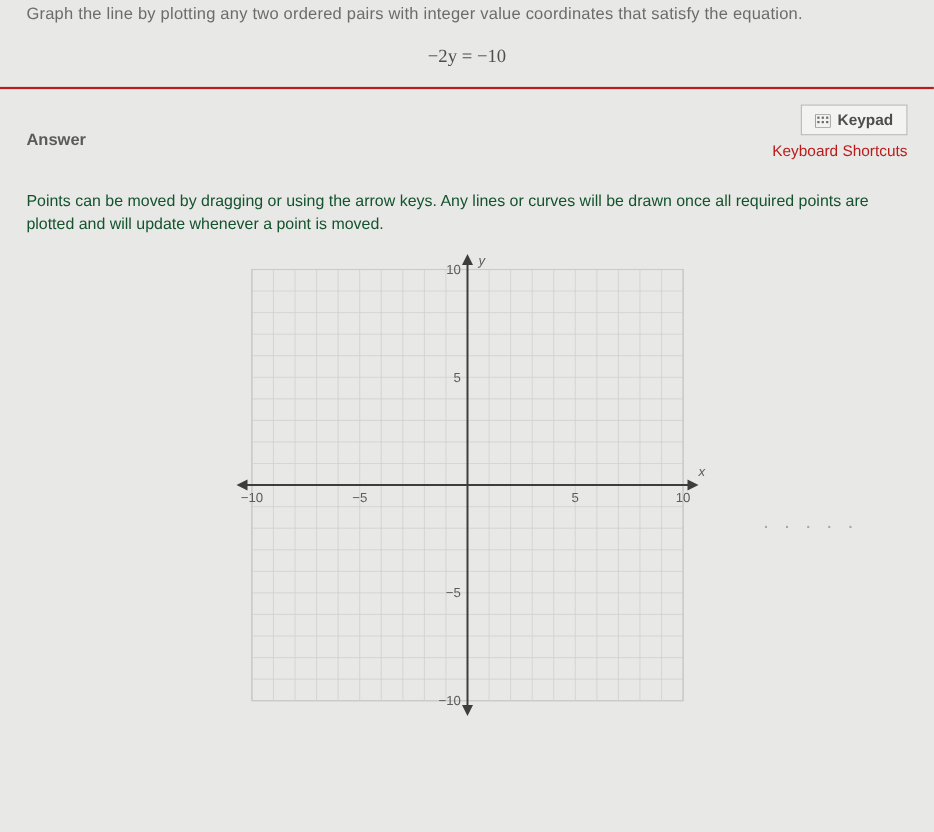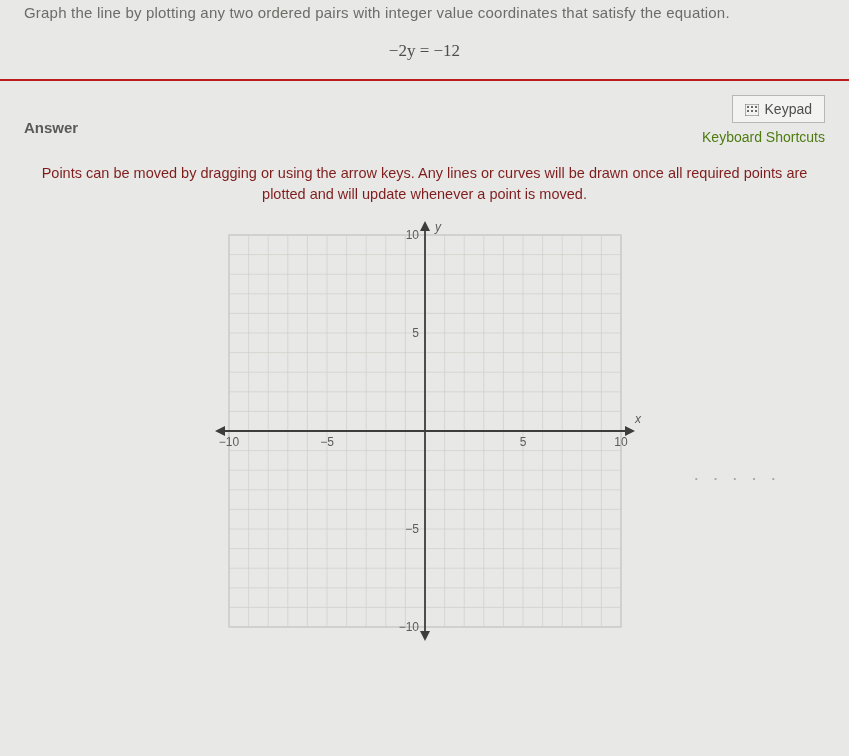--- a/index.html
+++ b/index.html
@@ -54,37 +54,37 @@
   .keypad-btn {
     display: inline-flex;
     align-items: center;
     gap: 6px;
     border: 1px solid #b7b7b5;
     background: #f3f3f1;
     padding: 5px 12px;
     font-size: 14px;
     color: #4e4e4c;
     cursor: pointer;
+    font-weight: bold;
   }
   .keypad-icon {
     width: 14px;
     height: 12px;
     display: inline-block;
   }
   .shortcut-link {
     font-size: 14px;
-    color: #4d7c0f;
+    color: #b91c1c;
     cursor: pointer;
   }
   .hint-text {
     font-size: 14.5px;
-    color: #7f1d1d;
+    color: #14532d;
     line-height: 1.45;
-    margin: 18px 0 6px 0;
-    text-align: center;
+    margin: 28px 0 6px 0;
   }
   .graph-wrap {
     display: flex;
     justify-content: center;
     padding-top: 0;
   }
   .graph {
     width: 440px;
     height: 440px;
     position: relative;
@@ -104,21 +104,21 @@
     top: 0; right: 0; width: 120px; height: 28px;
     background: linear-gradient(90deg, rgba(232,232,230,0) 0%, rgba(232,232,230,0.85) 100%);
     pointer-events:none;
   }
 </style>
 </head>
 <body>
 
 <div class="question-block">
   <div class="question-text">Graph the line by plotting any two ordered pairs with integer value coordinates that satisfy the equation.</div>
-  <div class="equation-row">−2y = −12</div>
+  <div class="equation-row">−2y = −10</div>
 </div>
 
 <div class="answer-block">
   <div class="answer-header">
     <div class="answer-title">Answer</div>
     <div class="key-col">
       <div class="keypad-btn">
         <span class="keypad-icon">
           <svg viewBox="0 0 14 12" width="14" height="12">
             <rect x="0" y="0" width="14" height="12" fill="none" stroke="#6a6a66" stroke-width="1"></rect>

